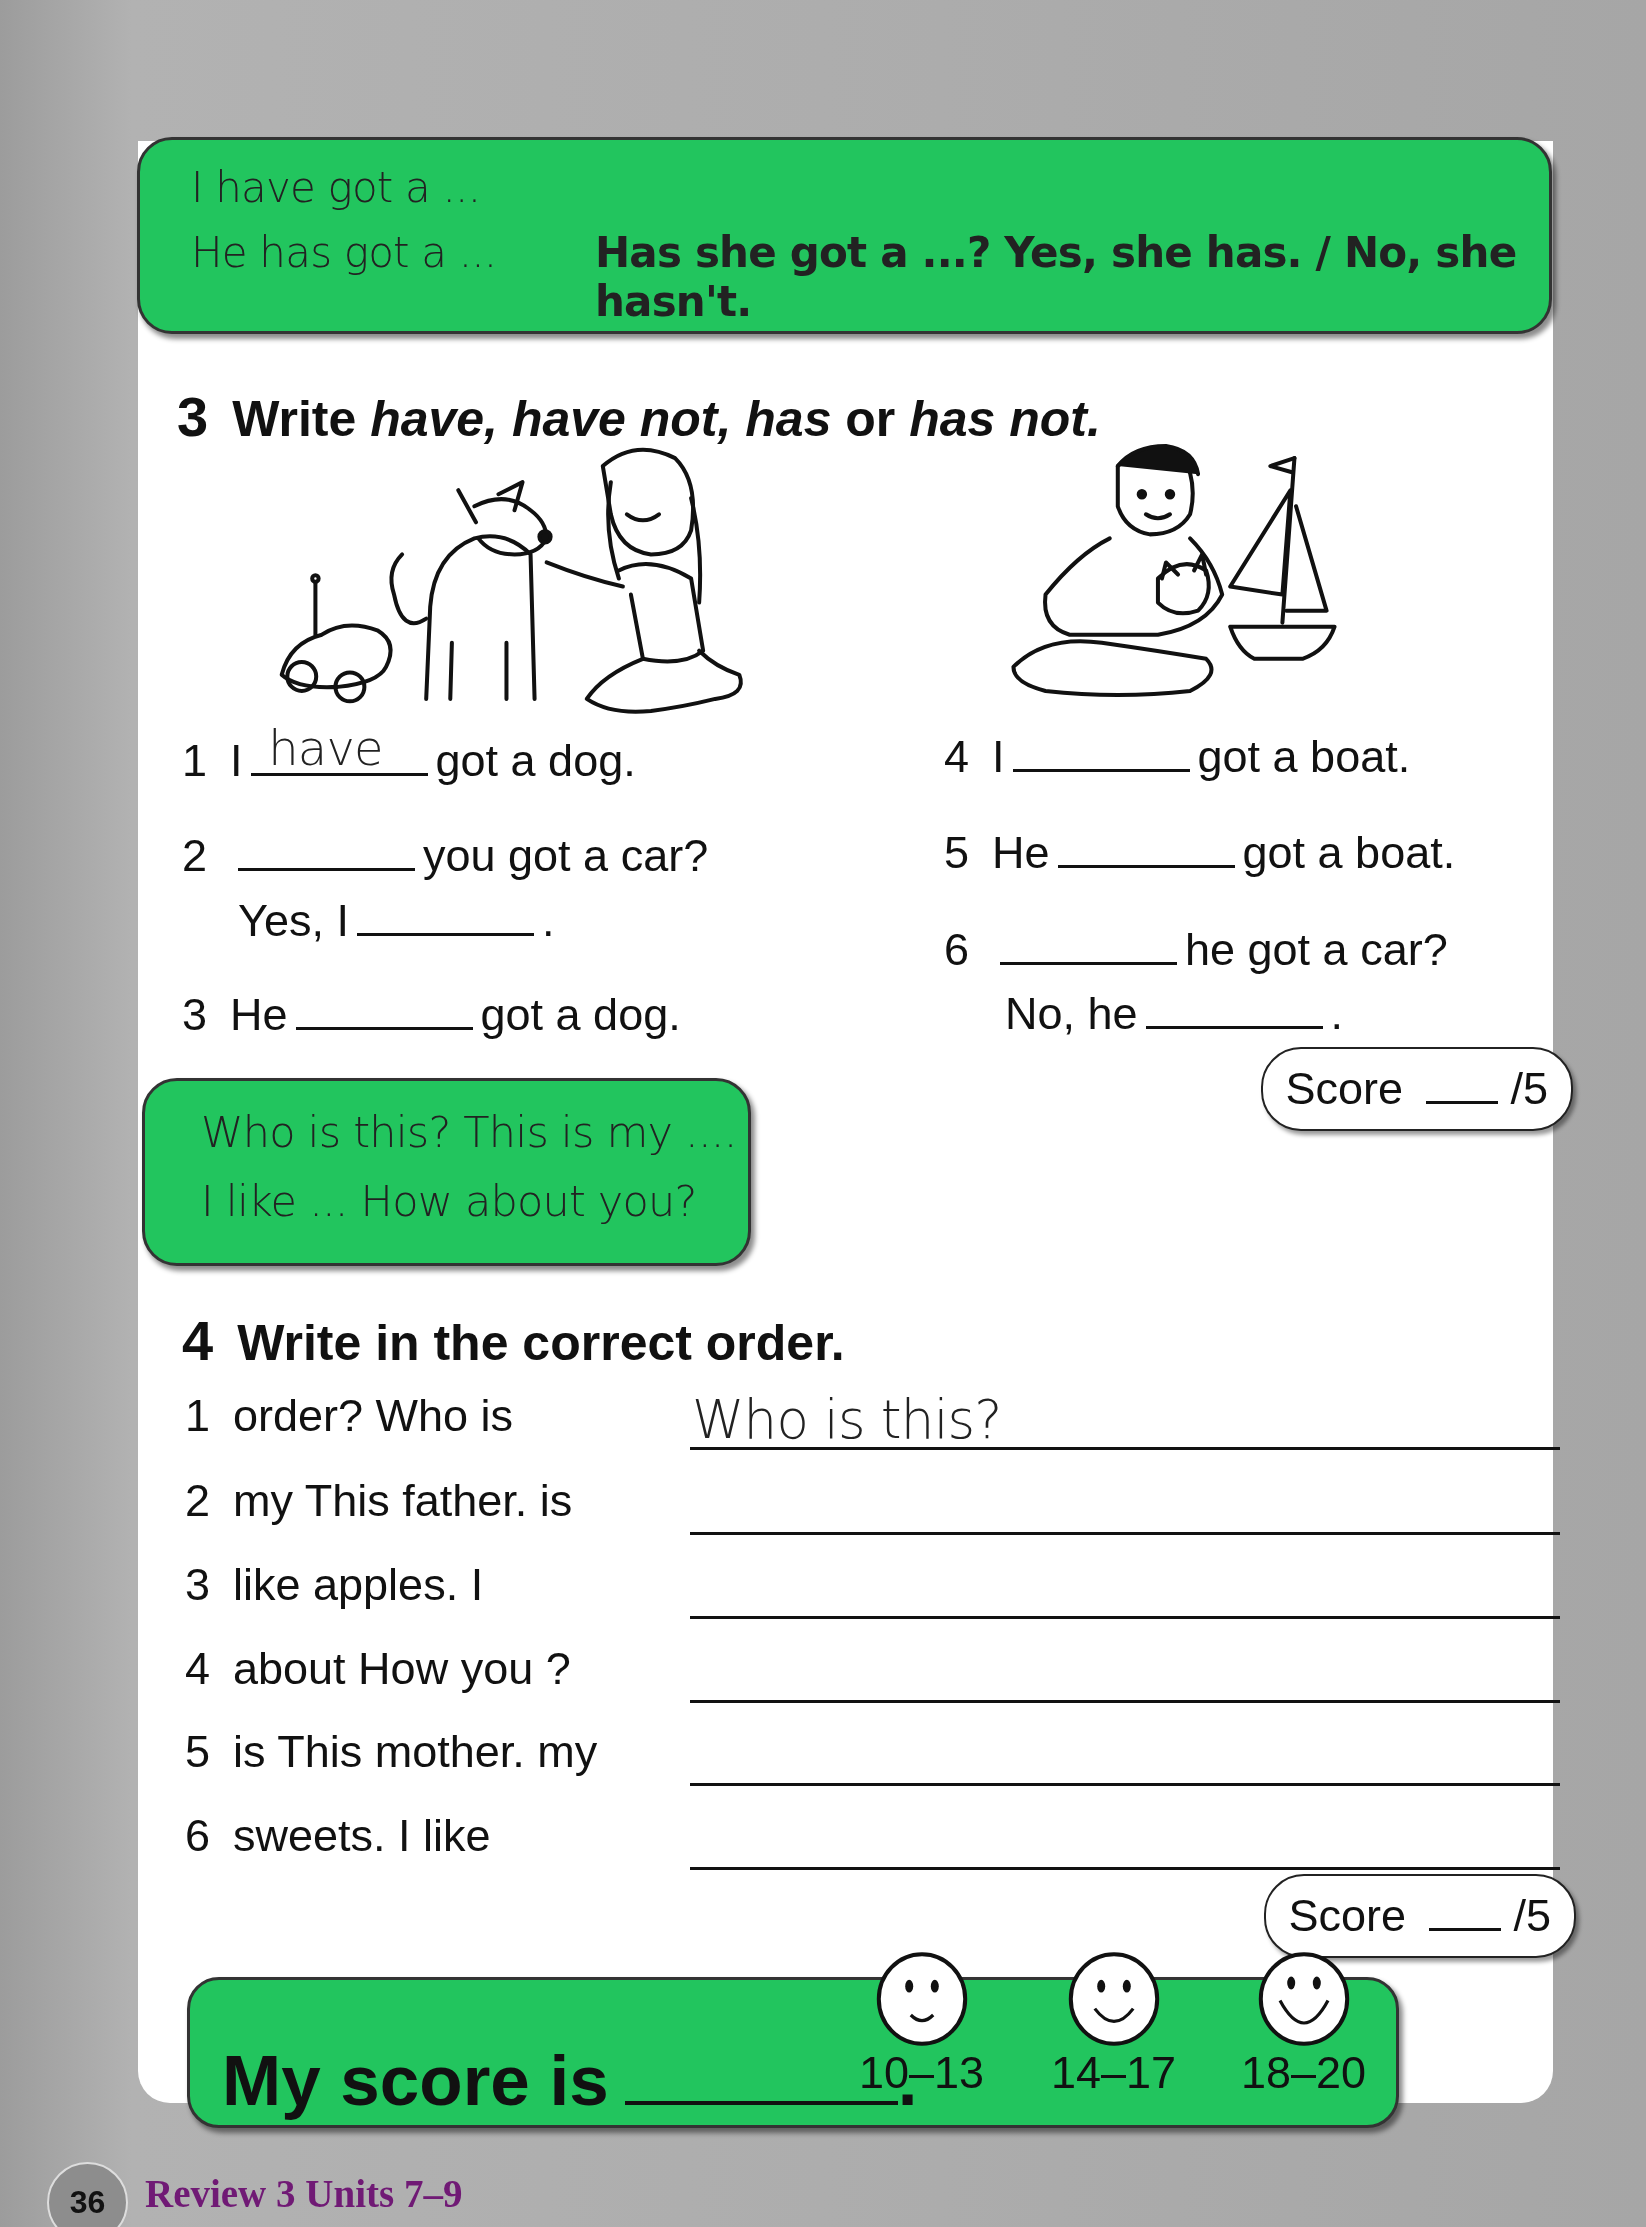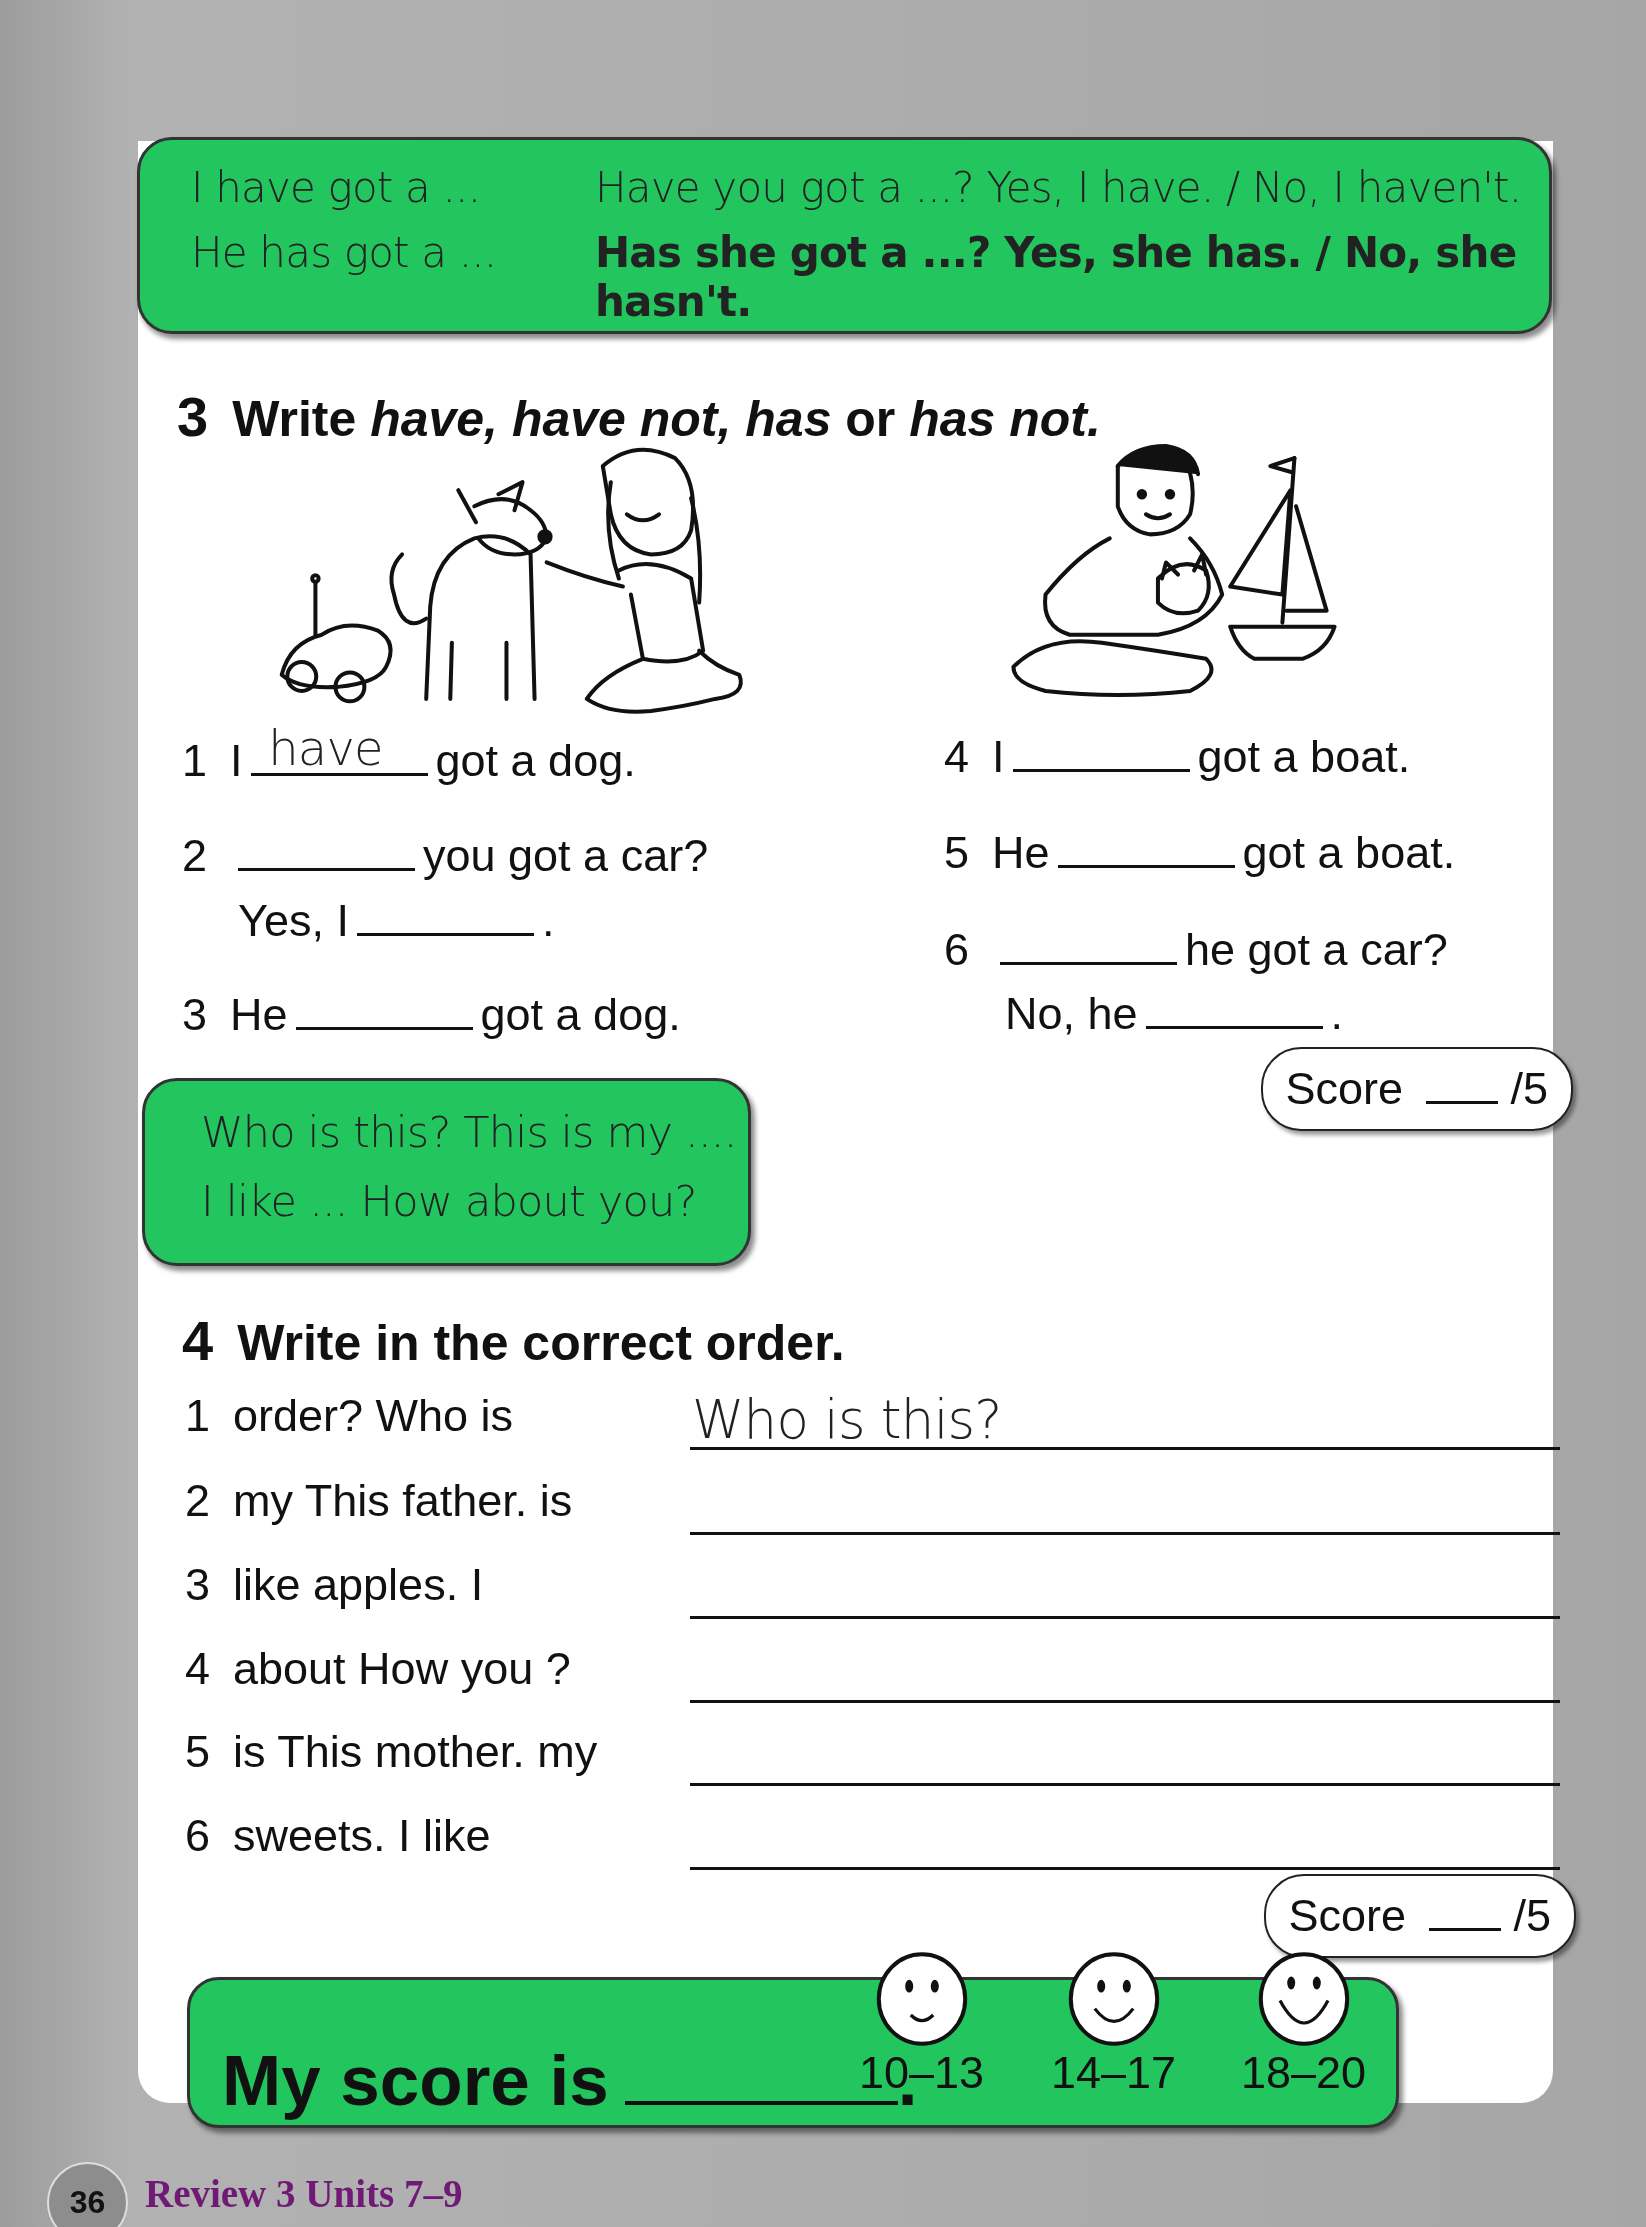--- a/index.html
+++ b/index.html
@@ -43,21 +43,20 @@
   .footer-title { position: absolute; left: 145px; top: 2171px; font-family: "Liberation Serif", serif; font-weight: bold; font-size: 39px; color: #701a75; }
 </style>
 </head>
 <body>
 
 <div class="page"></div>
 
 <div class="rbox grammar-box">
   <div class="line hand" style="left:51px; top:22.5px;">I have got a ...</div>
   <div class="line hand" style="left:51px; top:88px;">He has got a ...</div>
-  <div class="line hand" style="left:455px; top:22.5px;">Have you got a ...? Yes, I have. / No, I haven't.</div>
   <div class="line hand" style="left:455px; top:88px;font-weight:bold;">Has she got a ...? Yes, she has. / No, she hasn't.</div>
 </div>
 
 <div class="ex-title" style="left:177px; top:384px;">
   <span class="ex-num">3</span><span>Write </span><i>have, have not, has</i><span> or </span><i>has not.</i>
 </div>
 
 <svg class="illus" style="left:265px; top:434px;" width="499" height="289" viewBox="0 0 620 360">
   <g fill="none" stroke="#111" stroke-width="5" stroke-linecap="round" stroke-linejoin="round">
 

